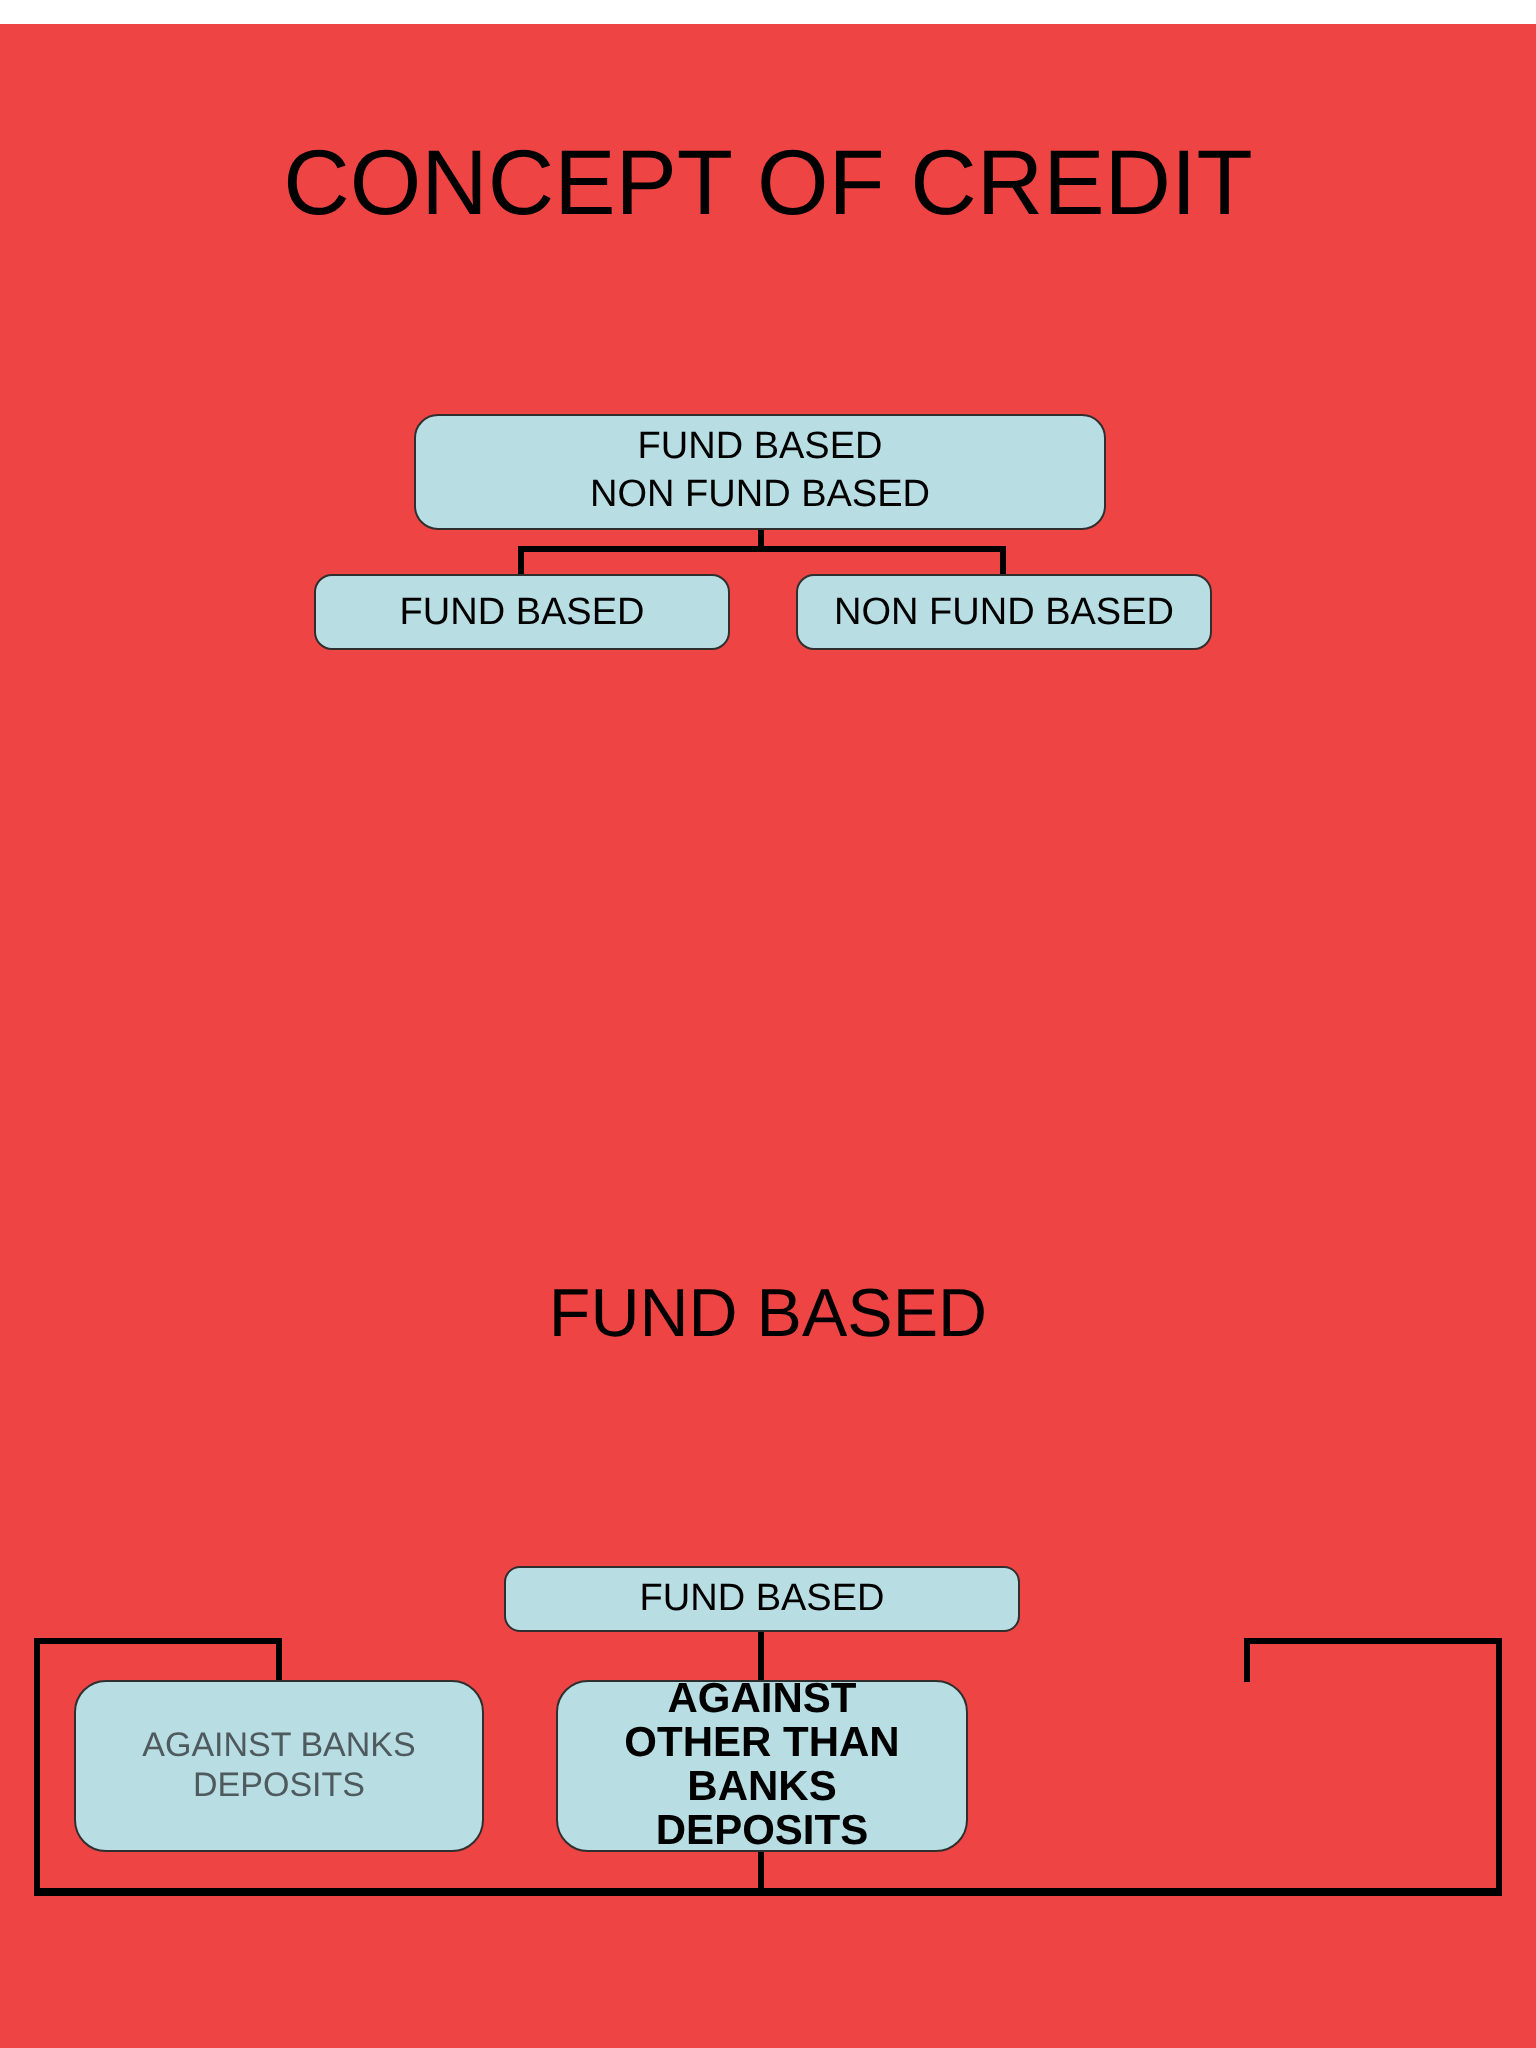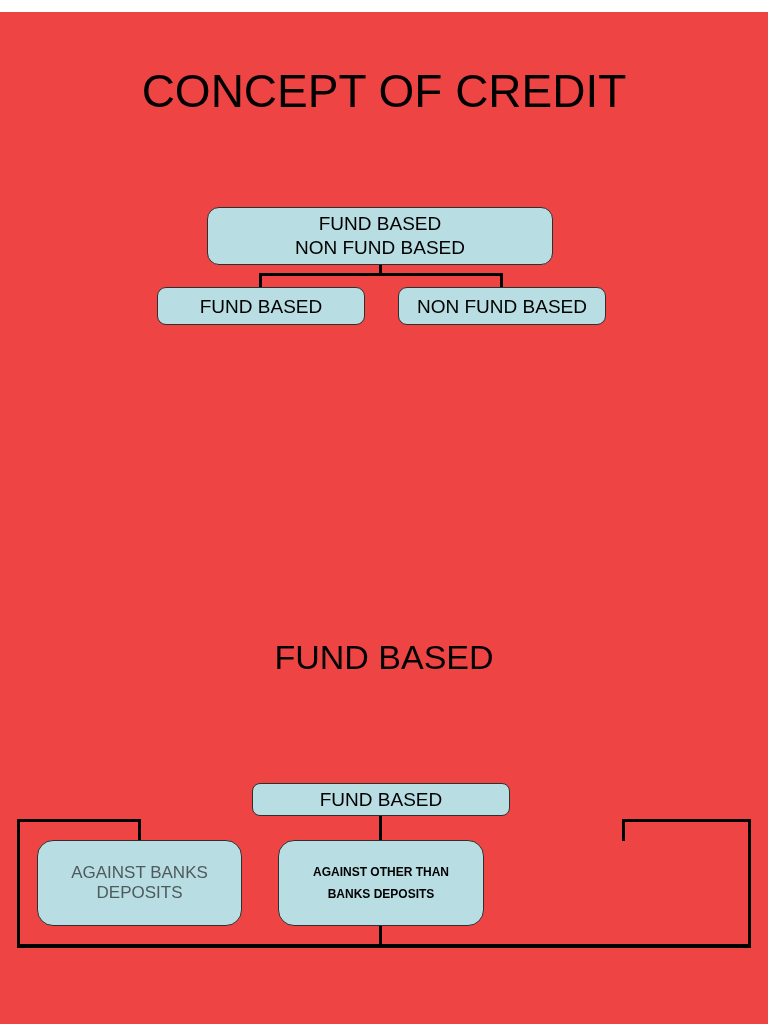--- a/index.html
+++ b/index.html
@@ -54,21 +54,21 @@
   .c1-stub { left: 379px; top: 253px; width: 3px;   height: 11px; }
   .c1-h    { left: 259px; top: 261px; width: 244px; height: 3px;  }
   .c1-vl   { left: 259px; top: 261px; width: 3px;   height: 16px; }
   .c1-vr   { left: 500px; top: 261px; width: 3px;   height: 16px; }
 
   
   .root2   { left: 252px; top: 771px; width: 258px; height: 33px; border-radius: 8px; white-space: nowrap; }
   .child2a { left: 37px;  top: 828px; width: 205px; height: 86px; border-radius: 16px;
              font-size: 17px; line-height: 20px; color: var(--muted-text); padding: 0 18px; }
   .child2b { left: 278px; top: 828px; width: 206px; height: 86px; border-radius: 16px;
-             font-size: 12px; line-height: 22px; font-weight: 700; padding: 0 16px; }
+             font-size: 21px; line-height: 22px; font-weight: 700; padding: 0 16px; }
   .child2c { left: 518px; top: 828px; width: 206px; height: 86px; border-radius: 16px; white-space: nowrap; }
   .c2-stub-top    { left: 379px; top: 804px; width: 3px;   height: 25px;  }
   .c2-left-h      { left: 17px;  top: 807px; width: 124px; height: 3px;   }
   .c2-left-drop   { left: 138px; top: 807px; width: 3px;   height: 22px;  }
   .c2-left-wall   { left: 17px;  top: 807px; width: 3px;   height: 129px; }
   .c2-right-h     { left: 622px; top: 807px; width: 129px; height: 3px;   }
   .c2-right-drop  { left: 622px; top: 807px; width: 3px;   height: 22px;  }
   .c2-right-wall  { left: 748px; top: 807px; width: 3px;   height: 129px; }
   .c2-bottom      { left: 17px;  top: 932px; width: 734px; height: 4px;   }
   .c2-stub-bottom { left: 379px; top: 914px; width: 3px;   height: 20px;  }

